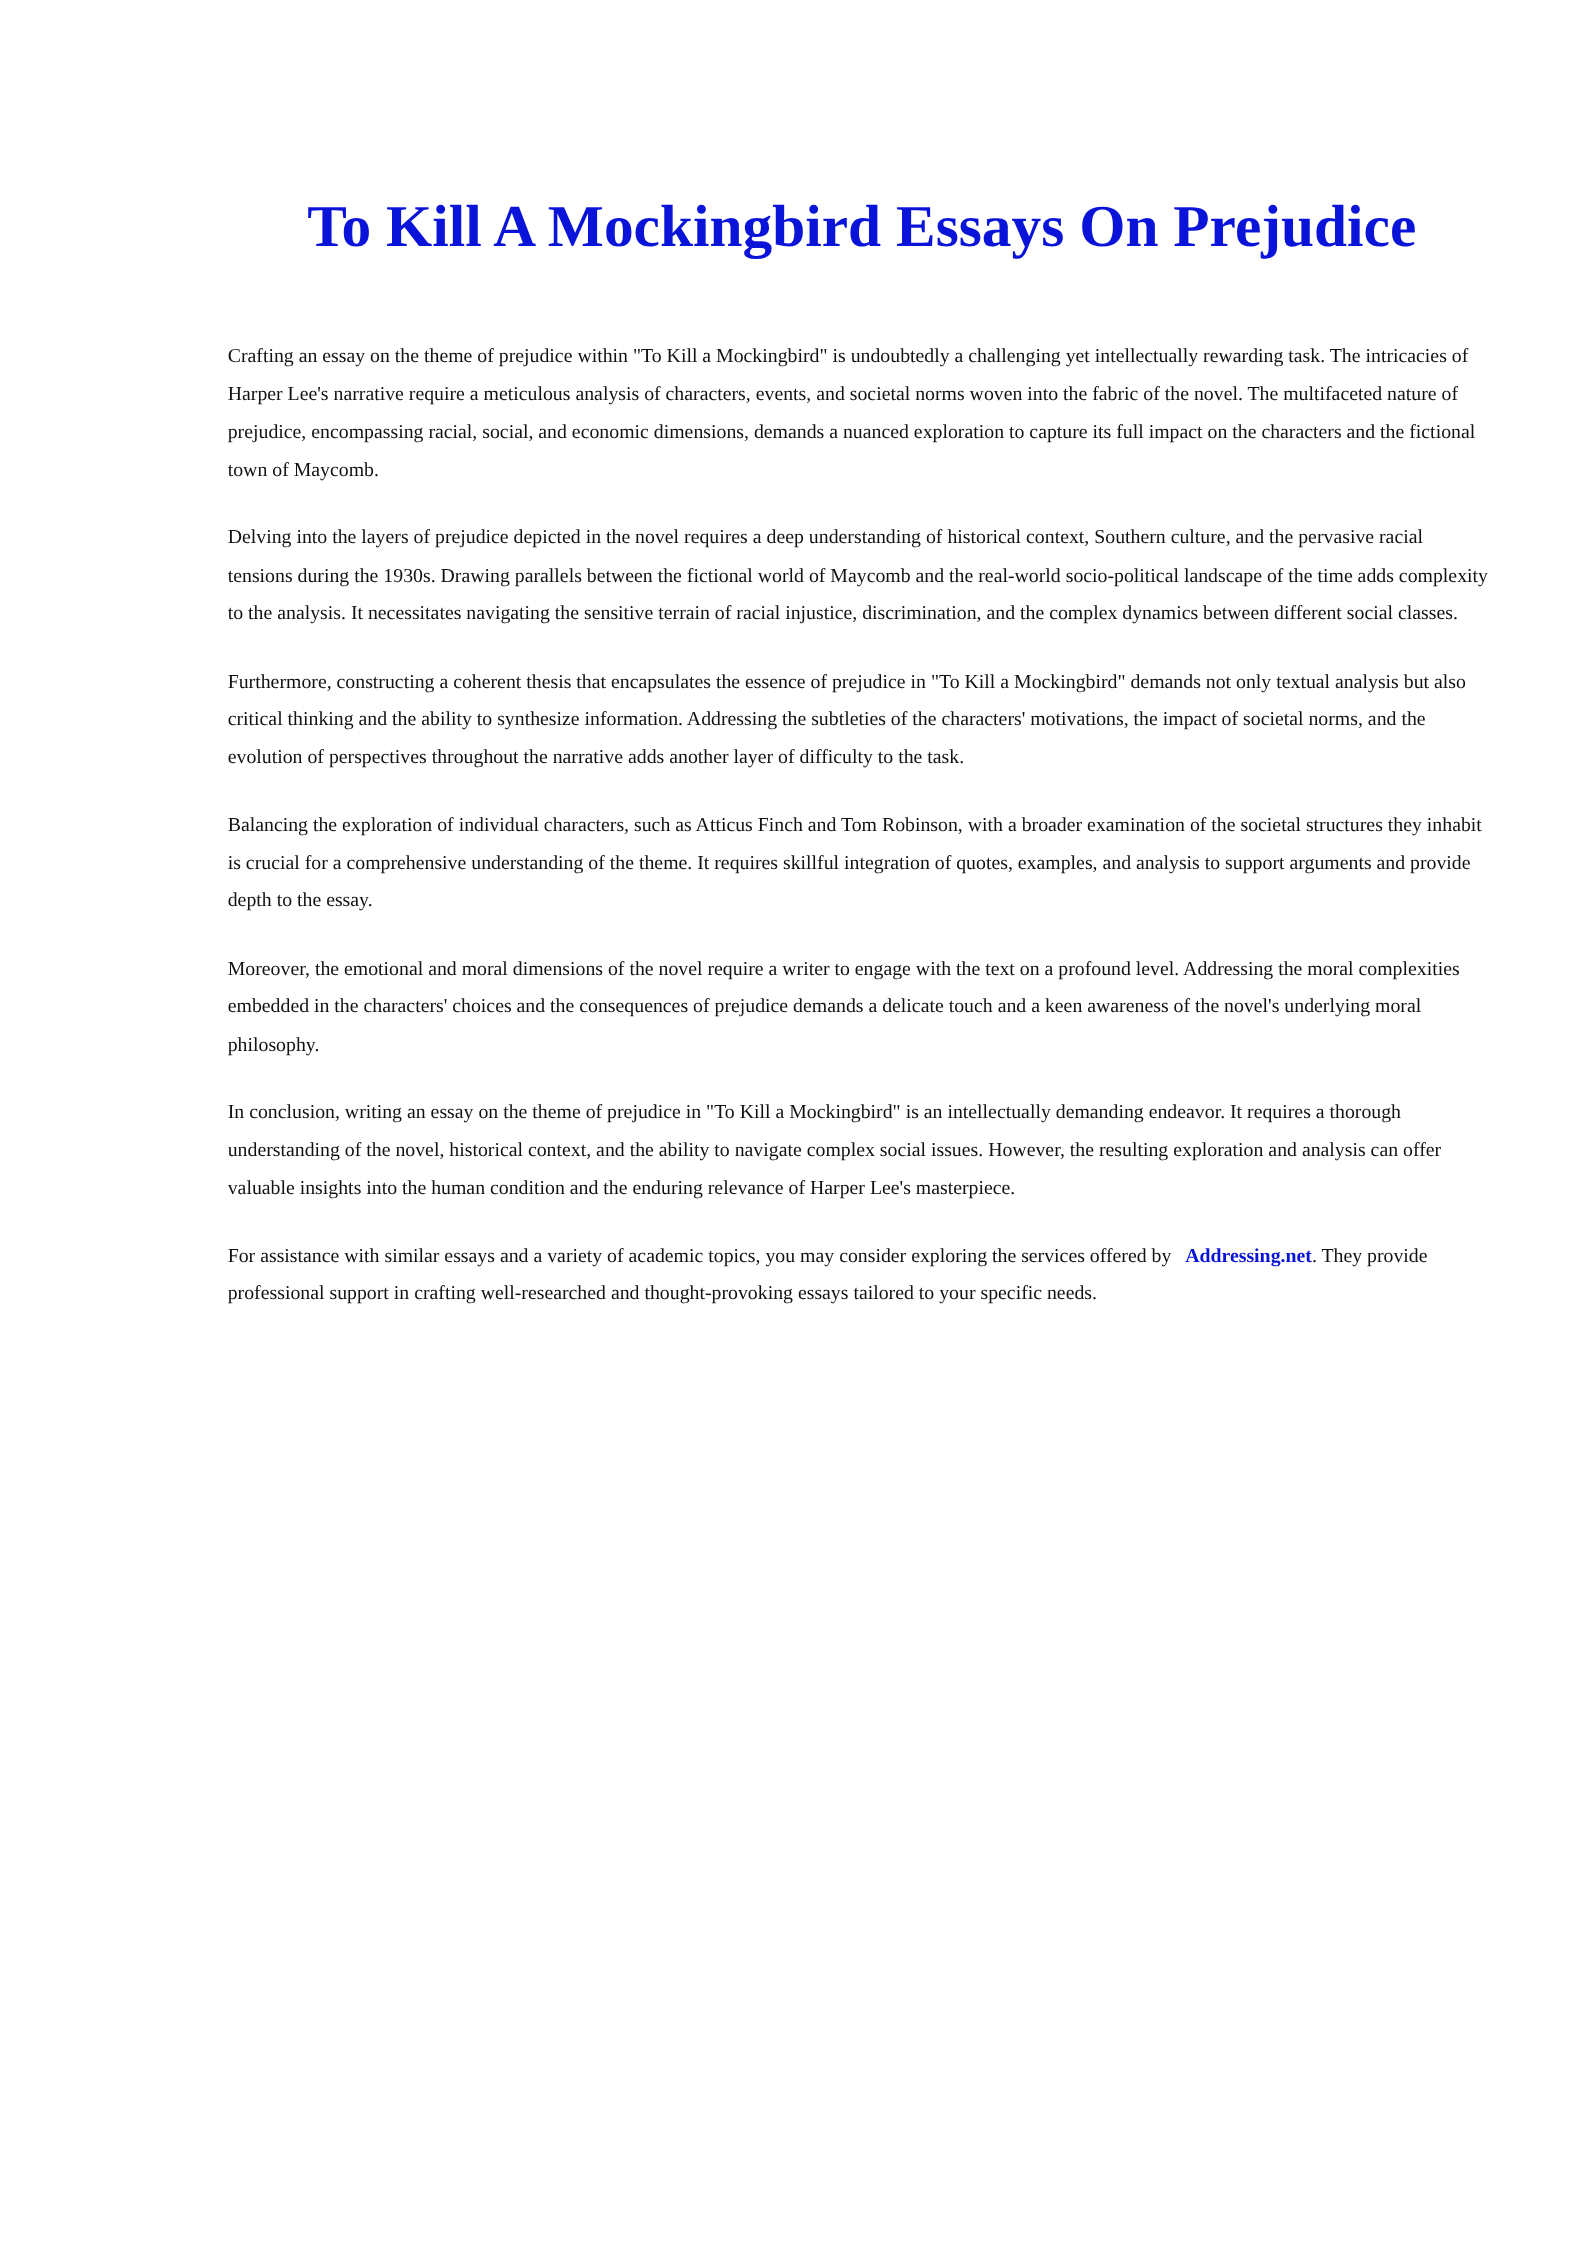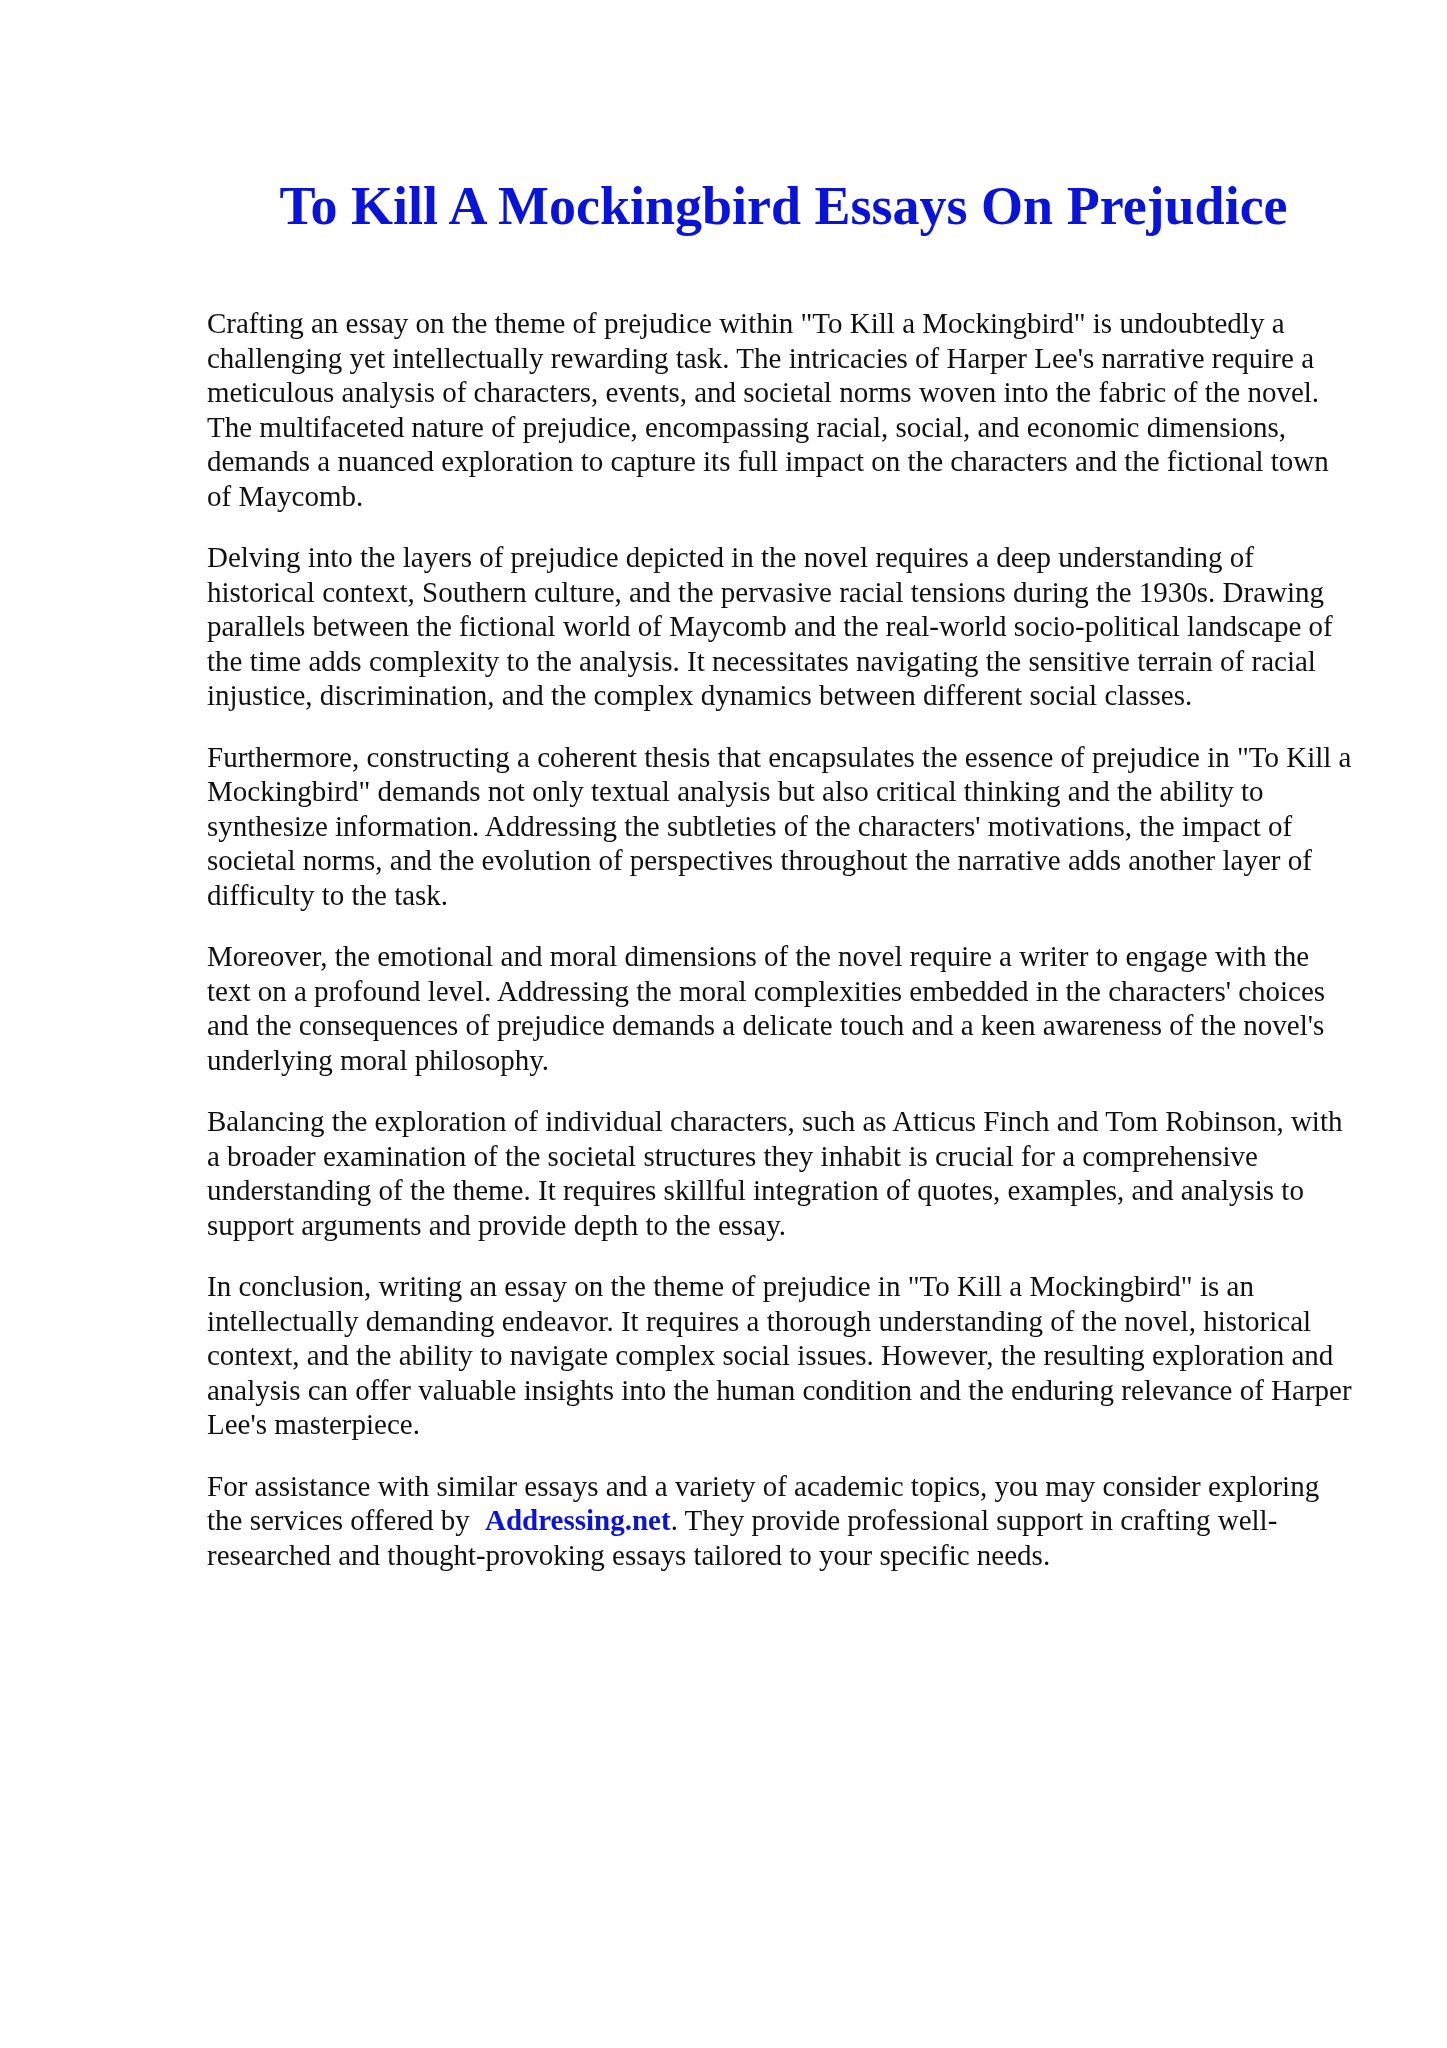--- a/index.html
+++ b/index.html
@@ -40,39 +40,39 @@
       white-space: nowrap;
     }
     .body {
       position: absolute;
       left: 207px;
       top: 306px;
       width: 1148px;
     }
     .para {
       margin: 0 0 27px 0;
-      font-size: 29px;
+      font-size: 18px;
       line-height: 34.5px;
       color: #111111;
     }
     .link {
       color: #0a14d8;
       font-weight: bold;
       text-decoration: none;
       padding-left: 8px;
     }
   </style>
 </head>
 <body>
 
 <div class="page">
   <h1 class="title">To Kill A Mockingbird Essays On Prejudice</h1>
 
   <div class="body">
     <p class="para">Crafting an essay on the theme of prejudice within "To Kill a Mockingbird" is undoubtedly a challenging yet intellectually rewarding task. The intricacies of Harper Lee's narrative require a meticulous analysis of characters, events, and societal norms woven into the fabric of the novel. The multifaceted nature of prejudice, encompassing racial, social, and economic dimensions, demands a nuanced exploration to capture its full impact on the characters and the fictional town of Maycomb.</p>
     <p class="para">Delving into the layers of prejudice depicted in the novel requires a deep understanding of historical context, Southern culture, and the pervasive racial tensions during the 1930s. Drawing parallels between the fictional world of Maycomb and the real-world socio-political landscape of the time adds complexity to the analysis. It necessitates navigating the sensitive terrain of racial injustice, discrimination, and the complex dynamics between different social classes.</p>
     <p class="para">Furthermore, constructing a coherent thesis that encapsulates the essence of prejudice in "To Kill a Mockingbird" demands not only textual analysis but also critical thinking and the ability to synthesize information. Addressing the subtleties of the characters' motivations, the impact of societal norms, and the evolution of perspectives throughout the narrative adds another layer of difficulty to the task.</p>
+    <p class="para">Balancing the exploration of individual characters, such as Atticus Finch and Tom Robinson, with a broader examination of the societal structures they inhabit is crucial for a comprehensive understanding of the theme. It requires skillful integration of quotes, examples, and analysis to support arguments and provide depth to the essay.</p>
     <p class="para">Moreover, the emotional and moral dimensions of the novel require a writer to engage with the text on a profound level. Addressing the moral complexities embedded in the characters' choices and the consequences of prejudice demands a delicate touch and a keen awareness of the novel's underlying moral philosophy.</p>
-    <p class="para">Balancing the exploration of individual characters, such as Atticus Finch and Tom Robinson, with a broader examination of the societal structures they inhabit is crucial for a comprehensive understanding of the theme. It requires skillful integration of quotes, examples, and analysis to support arguments and provide depth to the essay.</p>
     <p class="para">In conclusion, writing an essay on the theme of prejudice in "To Kill a Mockingbird" is an intellectually demanding endeavor. It requires a thorough understanding of the novel, historical context, and the ability to navigate complex social issues. However, the resulting exploration and analysis can offer valuable insights into the human condition and the enduring relevance of Harper Lee's masterpiece.</p>
     <p class="para"><span>For assistance with similar essays and a variety of academic topics, you may consider exploring the services offered by </span><a class="link">Addressing.net</a><span>. They provide professional support in crafting well-researched and thought-provoking essays tailored to your specific needs.</span></p>
   </div>
 </div>
 
 </body></html>

